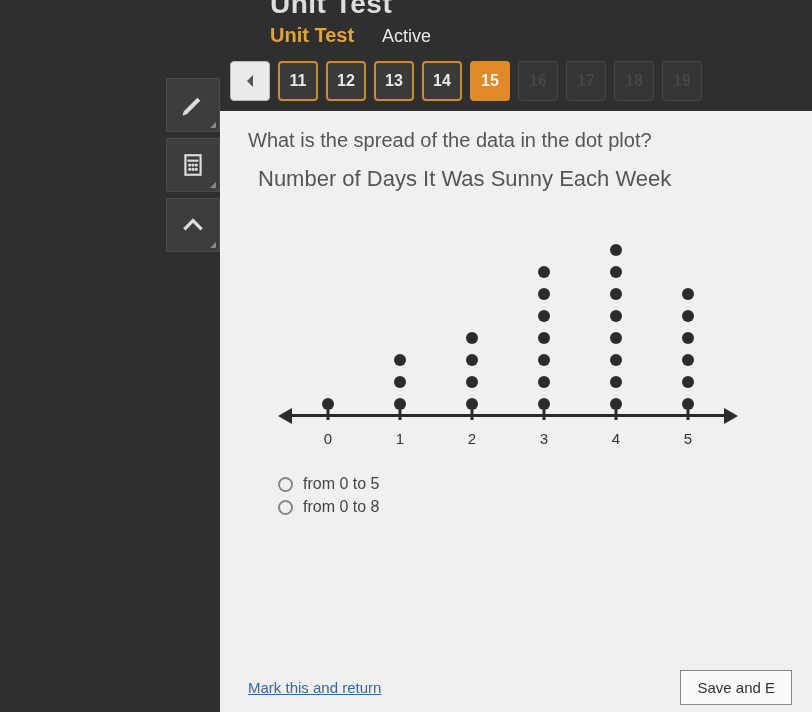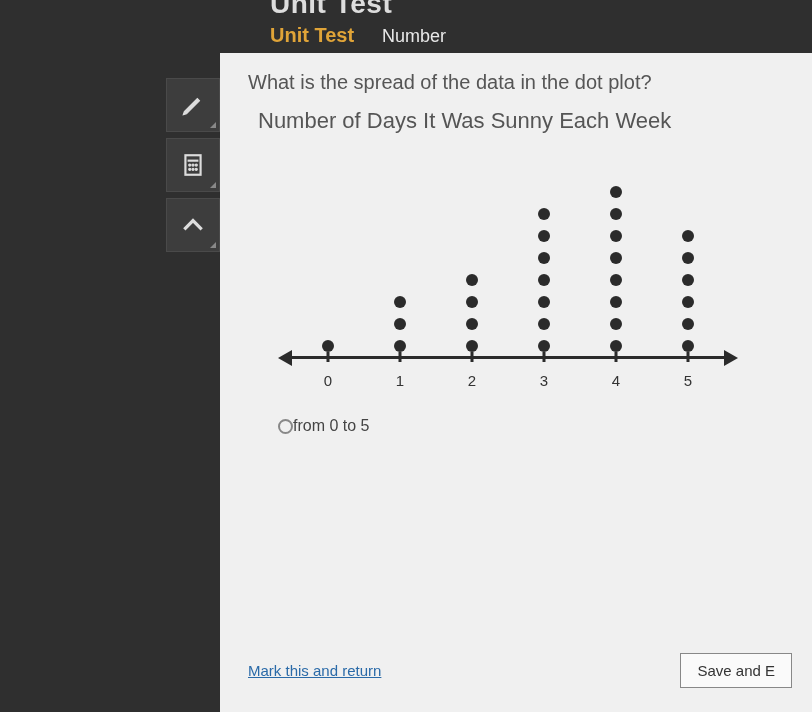--- a/index.html
+++ b/index.html
@@ -116,21 +116,21 @@
   .nav-dim {
     border: 1px solid #555;
     color: #555;
     background: #3a3a3a;
     opacity:.6;
   }
   .content-card {
     background: #f0f0f0;
     margin-left: 0;
     flex: 1;
-    padding: 18px 20px 24px 28px;
+    padding: 18px 20px 7px 28px;
     color: #444;
     position: relative;
     display:flex;
     flex-direction:column;
   }
   .question {
     font-size: 20px;
     color: #555;
     margin-bottom: 14px;
   }
@@ -151,21 +151,21 @@
     position:absolute;bottom:24px;width:0;height:0;
   }
   .axis-left-arrow{left:0;border-top:8px solid transparent;border-bottom:8px solid transparent;border-right:14px solid #2b2b2b;}
   .axis-right-arrow{right:0;border-top:8px solid transparent;border-bottom:8px solid transparent;border-left:14px solid #2b2b2b;}
   .axis-line{position:absolute;bottom:31px;left:12px;right:12px;height:3px;background:#2b2b2b;}
   .cat{position:absolute;bottom:0;width:20px;text-align:center;transform:translateX(-50%);}
   .tick{position:absolute;bottom:28px;width:3px;height:10px;background:#2b2b2b;transform:translateX(-50%);}
   .cat-label{font-size:15px;color:#333;}
   .dot{width:12px;height:12px;border-radius:50%;background:#2b2b2b;position:absolute;transform:translateX(-50%);}
   .options{margin-top:22px;padding-left:30px;}
-  .opt{display:flex;align-items:center;margin:5px 0;font-size:16px;color:#444;cursor:pointer;}
+  .opt{display:flex;align-items:center;gap:10px;margin:5px 0;font-size:16px;color:#444;cursor:pointer;}
   .radio{width:15px;height:15px;border:2px solid #888;border-radius:50%;flex:none;}
   .footer{display:flex;align-items:center;justify-content:space-between;margin-top:auto;padding-top:10px;gap:12px;}
   .mark-link{color:#2a6aa8;text-decoration:underline;font-size:15px;cursor:pointer;}
   .save-btn{border:1px solid #888;background:#fafafa;padding:8px 16px;font-size:15px;color:#333;cursor:pointer;}
 </style>
 </head>
 <body>
 
 <div class="page">
   <div class="left-rail">
@@ -191,24 +191,40 @@
           <path d="M4 16l8-8 8 8" fill="none" stroke-width="3"></path>
         </svg>
     </div>
   </div>
 
   <div class="right-area">
     <div class="header">
       <div class="cut-title">Unit Test</div>
       <div class="sub-row">
         <div class="unit-test">Unit Test</div>
-        <div class="active-label">Number</div>
+        <div class="active-label">Active</div>
       </div>
     </div>
 
+    <div class="nav-row">
+      <div class="nav-box nav-arrow">
+        <svg viewBox="0 0 10 14">
+            <path d="M8 1L2 7l6 6z"></path>
+          </svg>
+      </div>
+      <div class="nav-box">11</div>
+        <div class="nav-box">12</div>
+        <div class="nav-box">13</div>
+        <div class="nav-box">14</div>
+        <div class="nav-box nav-current">15</div>
+        <div class="nav-box nav-dim">16</div>
+        <div class="nav-box nav-dim">17</div>
+        <div class="nav-box nav-dim">18</div>
+        <div class="nav-box nav-dim">19</div>
+    </div>
 
     <div class="content-card">
       <div class="question">What is the spread of the data in the dot plot?</div>
       <div class="chart-title">Number of Days It Was Sunny Each Week</div>
 
       <div class="dotplot" id="dotplot">
         <div class="axis-left-arrow"></div>
         <div class="axis-line"></div>
         <div class="axis-right-arrow"></div>
       <div class="tick" style="left: 50px;"></div>
@@ -252,20 +268,24 @@
           <div class="dot" style="left: 410px; bottom: 104px;"></div>
           <div class="dot" style="left: 410px; bottom: 126px;"></div>
           <div class="dot" style="left: 410px; bottom: 148px;"></div>
         </div>
 
       <div class="options" id="options">
           <div class="opt">
             <div class="radio"></div>
             <span>from 0 to 5</span>
           </div>
+          <div class="opt">
+            <div class="radio"></div>
+            <span>from 0 to 8</span>
+          </div>
         </div>
 
       <div class="footer">
         <span class="mark-link">Mark this and return</span>
         <button class="save-btn">Save and E</button>
       </div>
     </div>
   </div>
 </div>
 

